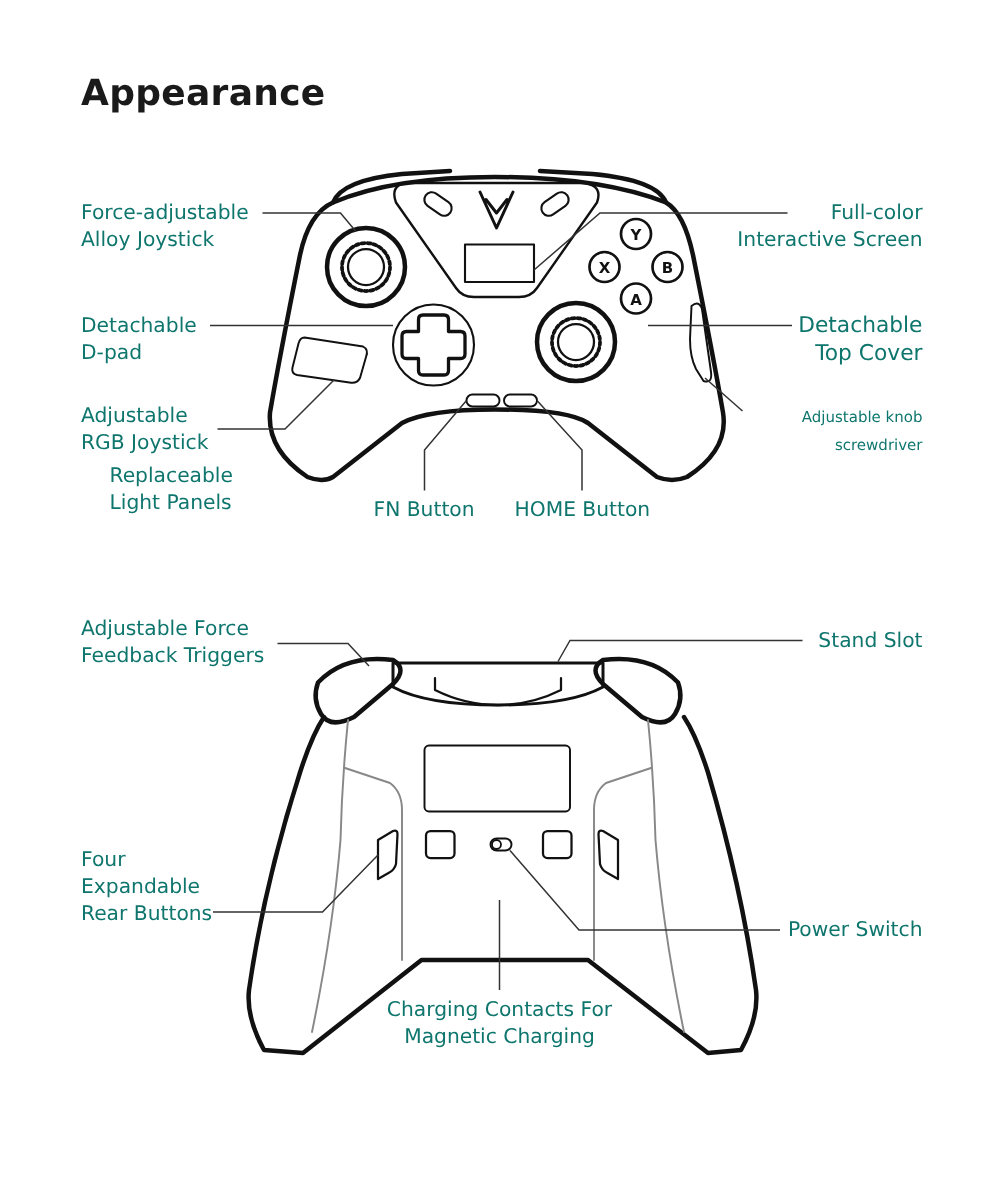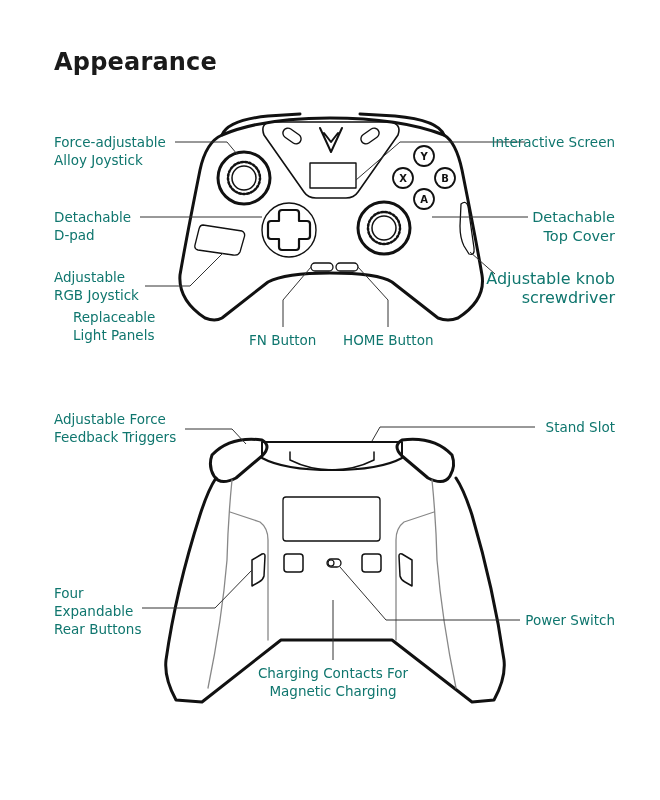--- a/index.html
+++ b/index.html
@@ -123,37 +123,38 @@
   <span>Adjustable</span>
   <span>RGB Joystick</span>
 </div>
 <div class="lbl" style="left:54px; top:308px;margin-left:19px;">
   <span>Replaceable</span>
   <span>Light Panels</span>
 </div>
 <div class="lbl" style="left:249px; top:331px;">FN Button</div>
 <div class="lbl" style="left:343px; top:331px;">HOME Button</div>
 <div class="lbl r" style="right:45px; top:133px;">
+  <span>Full-color</span>
   <span>Interactive Screen</span>
 </div>
 <div class="lbl r" style="right:45px; top:208px; font-size:14.5px; line-height:19px;">
   <span>Detachable</span>
   <span>Top Cover</span>
 </div>
-<div class="lbl r" style="right:45px; top:269px; font-size:16px; line-height:19px;">
+<div class="lbl r" style="right:45px; top:269px; font-size:10px; line-height:19px;">
   <span>Adjustable knob</span>
   <span>screwdriver</span>
 </div>
 
 <div class="lbl" style="left:54px; top:410px;">
   <span>Adjustable Force</span>
   <span>Feedback Triggers</span>
 </div>
 <div class="lbl r" style="right:45px; top:418px;">Stand Slot</div>
-<div class="lbl" style="left:54px; top:584px;">
+<div class="lbl" style="left:54px; top:564px;">
   <span>Four</span>
   <span>Expandable</span>
   <span>Rear Buttons</span>
 </div>
 <div class="lbl r" style="right:45px; top:611px;">Power Switch</div>
 <div class="lbl c" style="left:233px; width:200px; top:664px;">
   <span>Charging Contacts For</span>
   <span>Magnetic Charging</span>
 </div>
 

